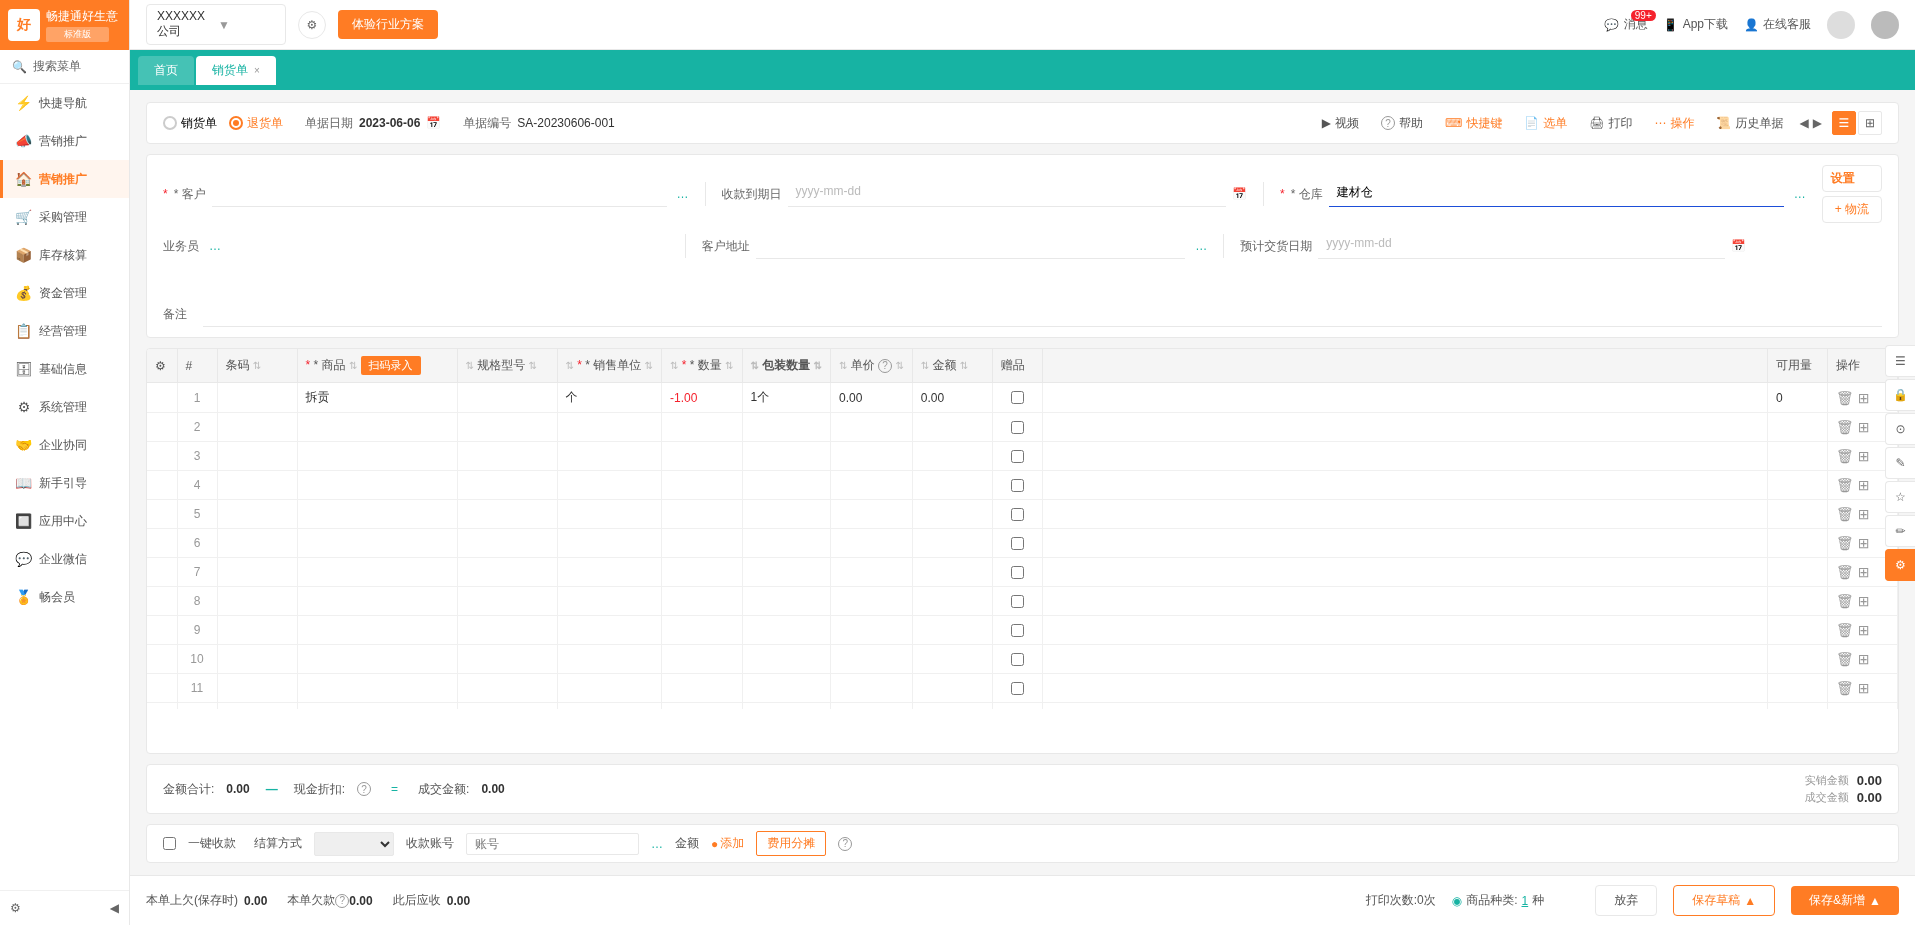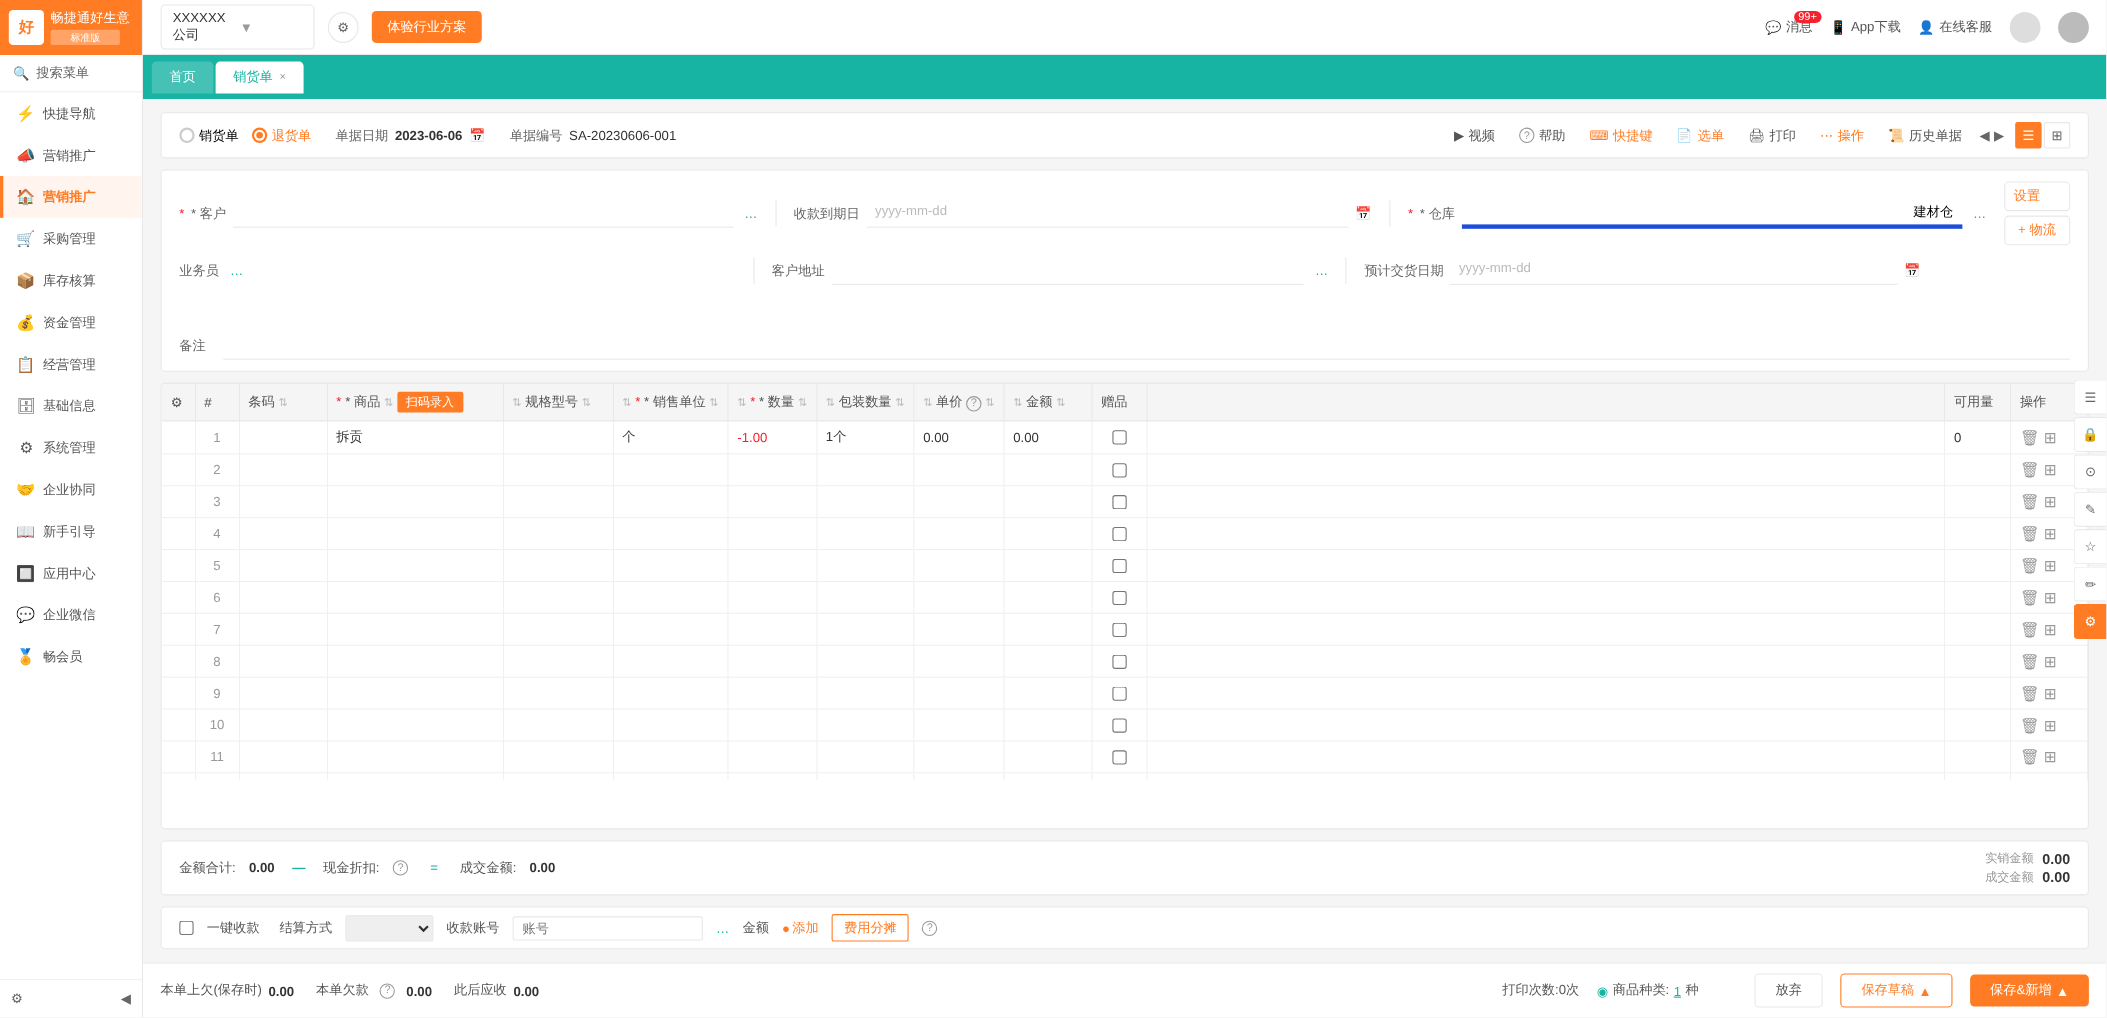--- a/index.html
+++ b/index.html
@@ -270,26 +270,26 @@
         <div style="width:1px;height:24px;background:#e8e8e8;"></div>
         <div style="display:flex;align-items:center;gap:6px;flex:1;">
           <span style="color:#666;">收款到期日</span>
           <div style="flex:1;border-bottom:1px solid #e8e8e8;min-height:26px;padding:3px 8px;color:#bbb;">yyyy-mm-dd</div>
           <span style="color:#17b3a3;cursor:pointer;">📅</span>
         </div>
         <div style="width:1px;height:24px;background:#e8e8e8;"></div>
         <div style="display:flex;align-items:center;gap:6px;flex:1;">
           <span style="color:#f5222d;">*</span>
           <span style="color:#666;">* 仓库</span>
-          <div style="flex:1;border-bottom:4px solid #1d4ed8;min-height:26px;padding:3px 8px;text-align:right;">建材仓</div>
+          <div style="flex:1;border-bottom:1px solid #1d4ed8;min-height:26px;padding:3px 8px;">建材仓</div>
           <span class="field-dots">…</span>
         </div>
 
         <div style="display:flex;flex-direction:column;gap:4px;margin-left:auto;">
-          <button class="side-action-btn" style="border:1px solid #e8e8e8;background:#fff;color:#ff7c24;border-radius:4px;padding:4px 8px;cursor:pointer;font-size:12px;display:flex;align-items:center;gap:4px;">设置</button>
+          <button class="side-action-btn" style="border:1px solid #e8e8e8;background:#fff;color:#ff7c24;border-radius:4px;padding:4px 8px;cursor:pointer;font-size:12px;display:flex;align-items:center;gap:4px;font-weight:bold;">设置</button>
           <button class="side-action-btn" style="border:1px solid #e8e8e8;background:#fff;color:#ff7c24;border-radius:4px;padding:4px 12px;cursor:pointer;font-size:12px;">
             <span>+ 物流</span>
           </button>
         </div>
       </div>
 
       <div style="display:flex;align-items:center;margin-bottom:10px;gap:16px;">
         <div style="display:flex;align-items:center;gap:6px;flex:1;">
           <span style="color:#666;">业务员</span>
           <span class="field-dots">…</span>
@@ -344,21 +344,21 @@
                 <span style="color:#f5222d;">*</span>
                 <span>* 销售单位</span>
                 <span class="sort-icon">⇅</span>
               </th>
               <th style="width:80px;">
                 <span class="sort-icon">⇅</span>
                 <span style="color:#f5222d;">*</span>
                 <span>* 数量</span>
                 <span class="sort-icon">⇅</span>
               </th>
-              <th style="width:80px;">
+              <th style="width:80px;font-weight:bold;">
                 <span class="sort-icon">⇅</span>
                 <span>包装数量</span>
                 <span class="sort-icon">⇅</span>
               </th>
               <th style="width:80px;">
                 <span class="sort-icon">⇅</span>
                 <span>单价</span>
                 <span class="question-circle">?</span>
                 <span class="sort-icon">⇅</span>
               </th>
@@ -721,21 +721,21 @@
       <span class="question-circle">?</span>
     </div>
 
   </div>
 
   <div class="bottom-bar">
     <div style="display:flex;align-items:center;gap:6px;">
       <span style="color:#555;">本单上欠(保存时)</span>
       <span style="font-weight:bold;color:#333;">0.00</span>
     </div>
-    <div style="display:flex;align-items:center;gap:10px;">
+    <div style="display:flex;align-items:center;gap:0;">
       <span style="color:#555;">本单欠款</span>
       <span class="question-circle">?</span>
       <span style="font-weight:bold;color:#333;">0.00</span>
     </div>
     <div style="display:flex;align-items:center;gap:6px;">
       <span style="color:#555;">此后应收</span>
       <span style="font-weight:bold;color:#333;">0.00</span>
     </div>
     <div style="margin-left:auto;display:flex;align-items:center;gap:16px;">
       <span style="color:#555;">打印次数:0次</span>

